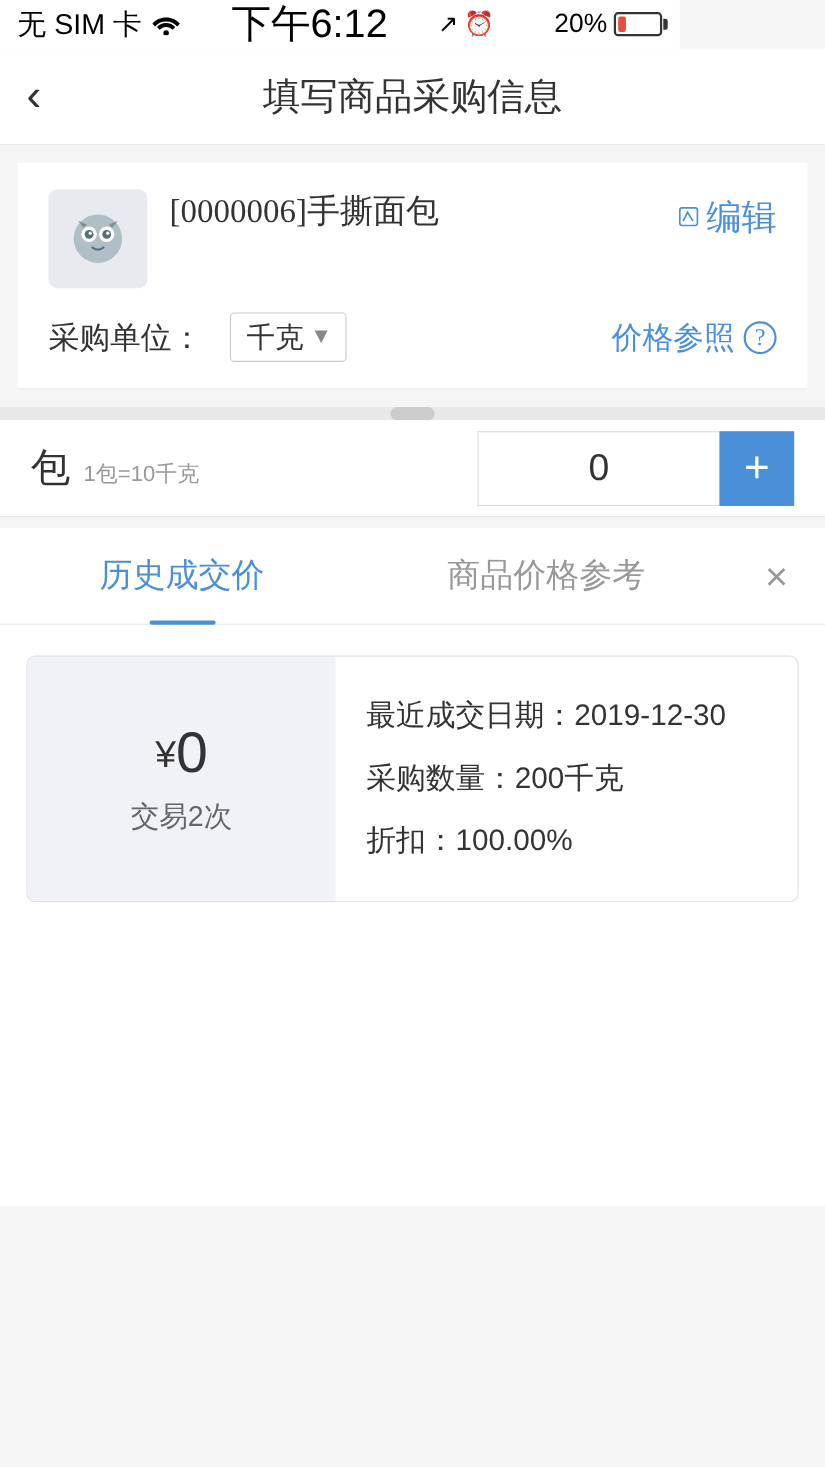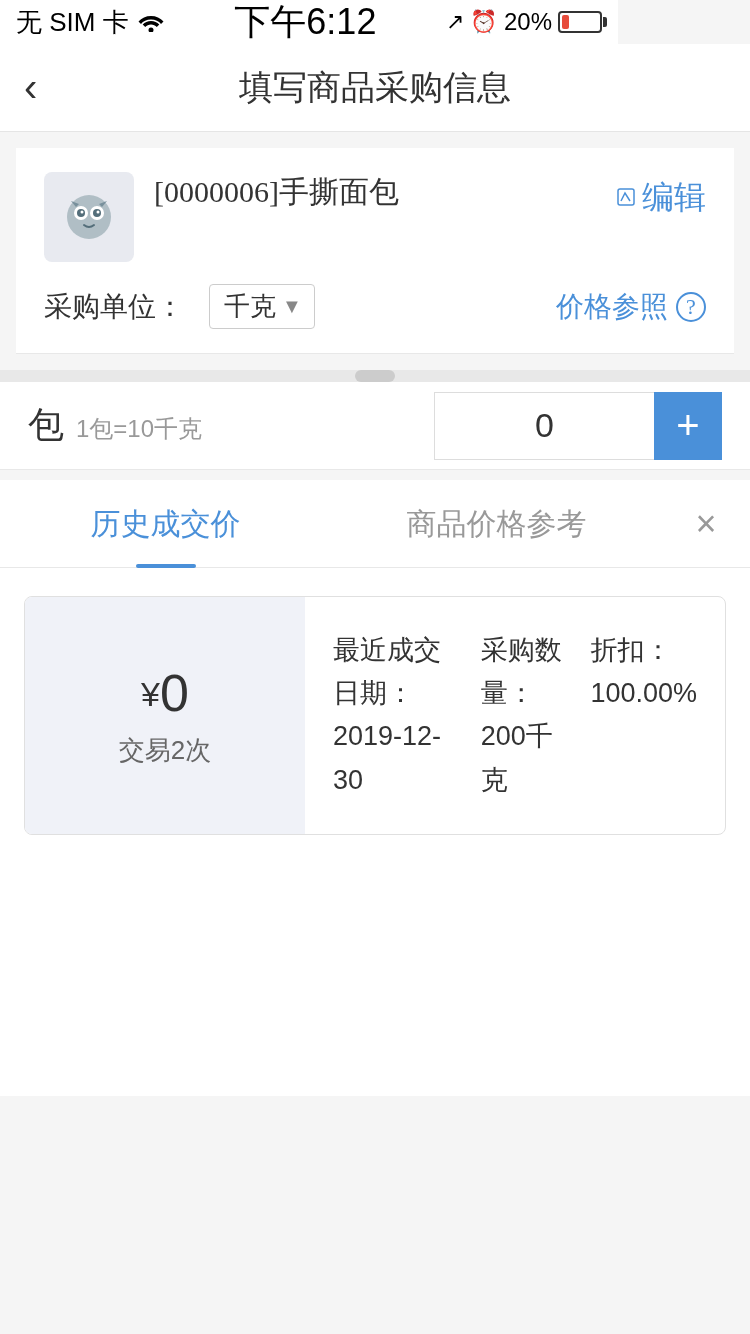--- a/index.html
+++ b/index.html
@@ -210,21 +210,21 @@
       display: flex;
       align-items: baseline;
       gap: 12px;
     }
     .qty-unit {
       font-size: 36px;
       color: #333;
       font-weight: 500;
     }
     .qty-conversion {
-      font-size: 24px;
+      font-size: 20px;
       color: #999;
     }
     .qty-input-group {
       display: flex;
       align-items: center;
       gap: 0;
     }
     .qty-input {
       width: 220px;
       height: 68px;
@@ -329,20 +329,21 @@
     }
     .history-trades {
       font-size: 26px;
       color: #666;
       margin-top: 10px;
     }
     .history-right {
       flex: 1;
       padding: 32px 28px;
       display: flex;
+      flex-direction: column;
       justify-content: center;
       gap: 14px;
     }
     .history-detail {
       font-size: 27px;
       color: #333;
       line-height: 1.6;
     }
 
     
@@ -360,21 +361,21 @@
     <svg width="28" height="20" viewBox="0 0 28 20">
       <path d="M14 4C9 4 4.5 6 1.5 9.5L4 12c2.2-2.8 5.7-4.5 10-4.5s7.8 1.7 10 4.5l2.5-2.5C23.5 6 19 4 14 4z" fill="#000"></path>
       <path d="M14 9c-3.3 0-6.2 1.4-8.3 3.6l2.5 2.5C9.7 13.5 11.7 12.5 14 12.5s4.3 1 5.8 2.6l2.5-2.5C20.2 10.4 17.3 9 14 9z" fill="#000"></path>
       <circle cx="14" cy="18" r="2.5" fill="#000"></circle>
     </svg>
   </div>
   <div class="status-center">下午6:12</div>
   <div class="status-right">
     <span style="font-size:22px;">↗</span>
     <span style="font-size:22px;">⏰</span>
-    <span style="font-size:24px;">20%</span>
+    <span style="font-size:24px;margin-left:48px;">20%</span>
     <div class="battery-icon">
       <div class="battery-fill"></div>
     </div>
   </div>
 </div>
 
 <div class="nav-bar">
   <div class="nav-back">‹</div>
   <div class="nav-title">填写商品采购信息</div>
 </div>

